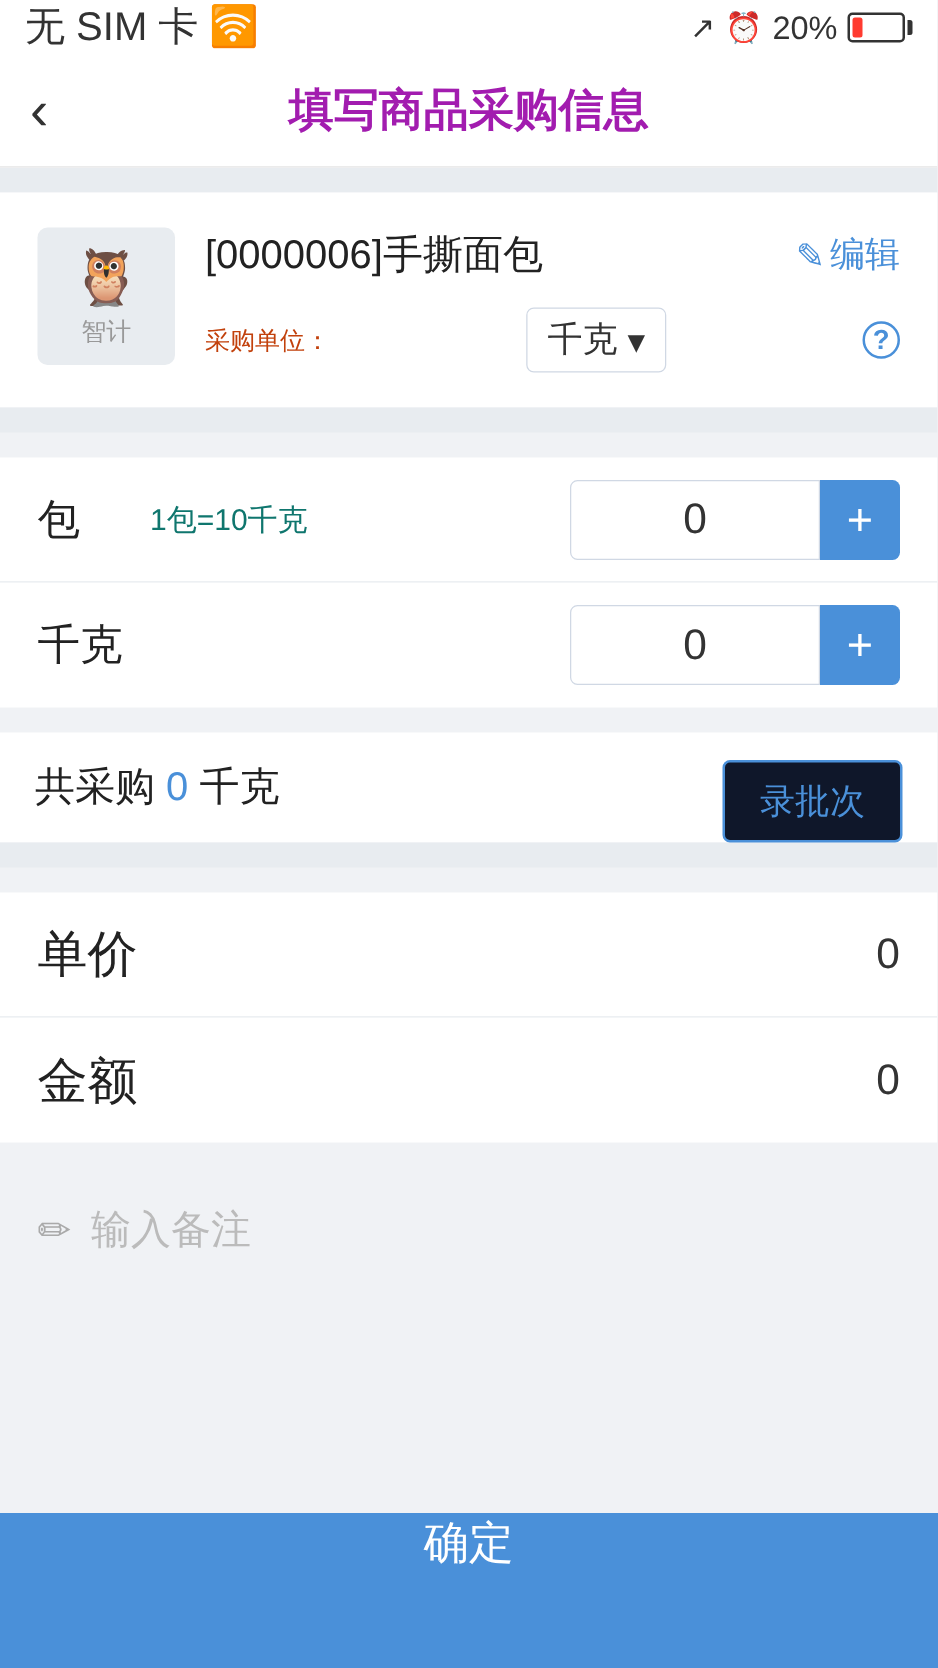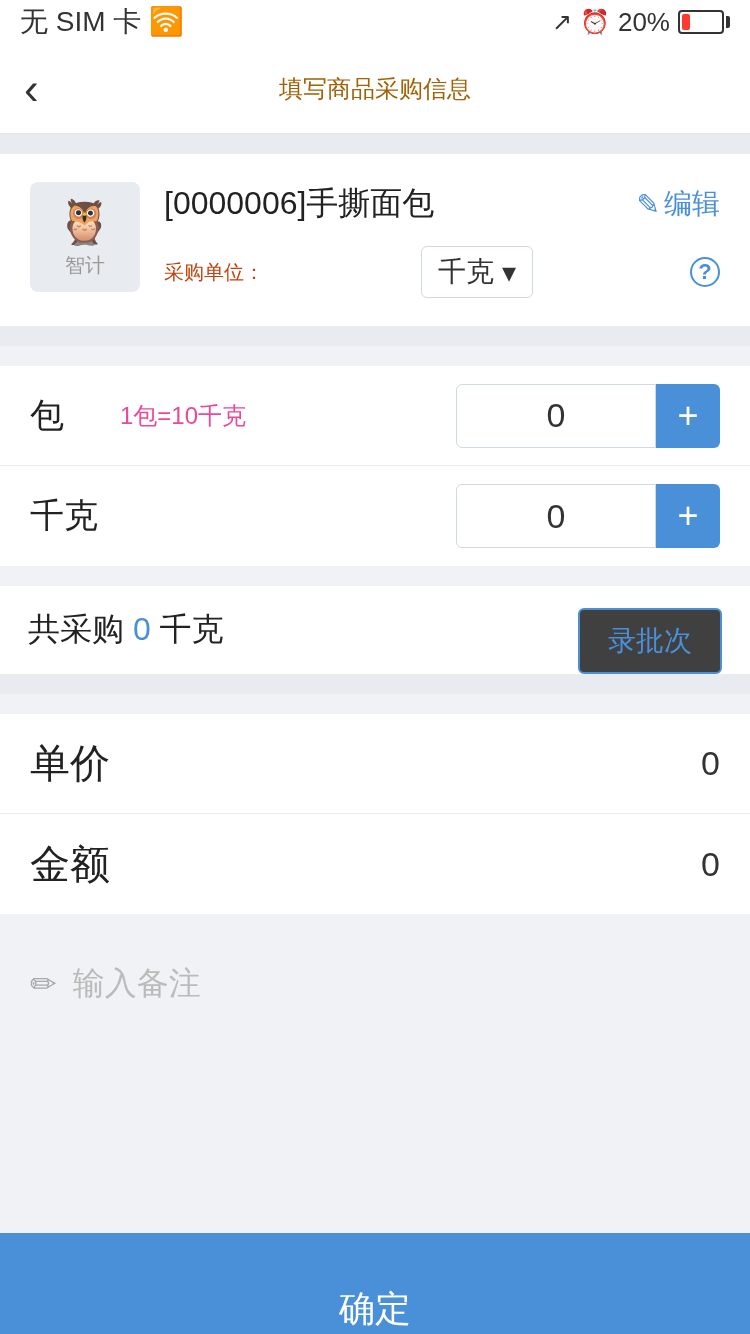--- a/index.html
+++ b/index.html
@@ -21,21 +21,21 @@
       align-items: center;
       justify-content: space-between;
       padding: 0 20px;
       font-size: 28px;
       font-weight: 500;
     }
     .status-left {
       display: flex;
       align-items: center;
       gap: 10px;
-      font-size: 28px;
+      font-size: 32px;
     }
     .status-center {
       font-size: 32px;
       font-weight: 600;
       position: absolute;
       left: 50%;
       transform: translateX(-50%);
     }
     .status-right {
       display: flex;
@@ -84,23 +84,23 @@
     .nav-back {
       position: absolute;
       left: 24px;
       font-size: 44px;
       color: #333;
       font-weight: 300;
       cursor: pointer;
       line-height: 1;
     }
     .nav-title {
-      font-size: 24px;
-      font-weight: 400;
-      color: #a16207;
+      font-size: 36px;
+      font-weight: 700;
+      color: #a21caf;
     }
 
     
     .section-sep {
       height: 20px;
       background: #e8ecf0;
     }
 
     
     .product-card {
@@ -213,21 +213,21 @@
     .input-row:last-child {
       border-bottom: none;
     }
     .input-label {
       font-size: 34px;
       color: #222;
       min-width: 80px;
     }
     .input-sublabel {
       font-size: 24px;
-      color: #ec4899;
+      color: #0f766e;
       margin-left: 10px;
     }
     .input-control {
       margin-left: auto;
       display: flex;
       align-items: center;
       gap: 0;
     }
     .number-input {
       width: 200px;
@@ -272,21 +272,21 @@
     .summary-highlight {
       color: #4a90d9;
       font-weight: 500;
     }
     .batch-btn {
       border: 2px solid #4a90d9;
       border-radius: 6px;
       padding: 12px 28px;
       font-size: 28px;
       color: #4a90d9;
-      background: #404040;
+      background: #0f172a;
       cursor: pointer;
       margin-top: 21px;
     }
 
     
     .info-section {
       background: #fff;
       margin-top: 20px;
     }
     .info-row {
@@ -334,24 +334,24 @@
       min-height: 400px;
       background: #f0f2f5;
     }
 
     
     .confirm-bar {
       position: fixed;
       bottom: 0;
       left: 0;
       width: 750px;
-      height: 101px;
+      height: 124px;
       background: #4a90d9;
       display: flex;
-      align-items: flex-end;
+      align-items: flex-start;
       justify-content: center;
       cursor: pointer;
     }
     .confirm-text {
       font-size: 36px;
       color: #fff;
       font-weight: 500;
     }
 
     .page-wrapper {

